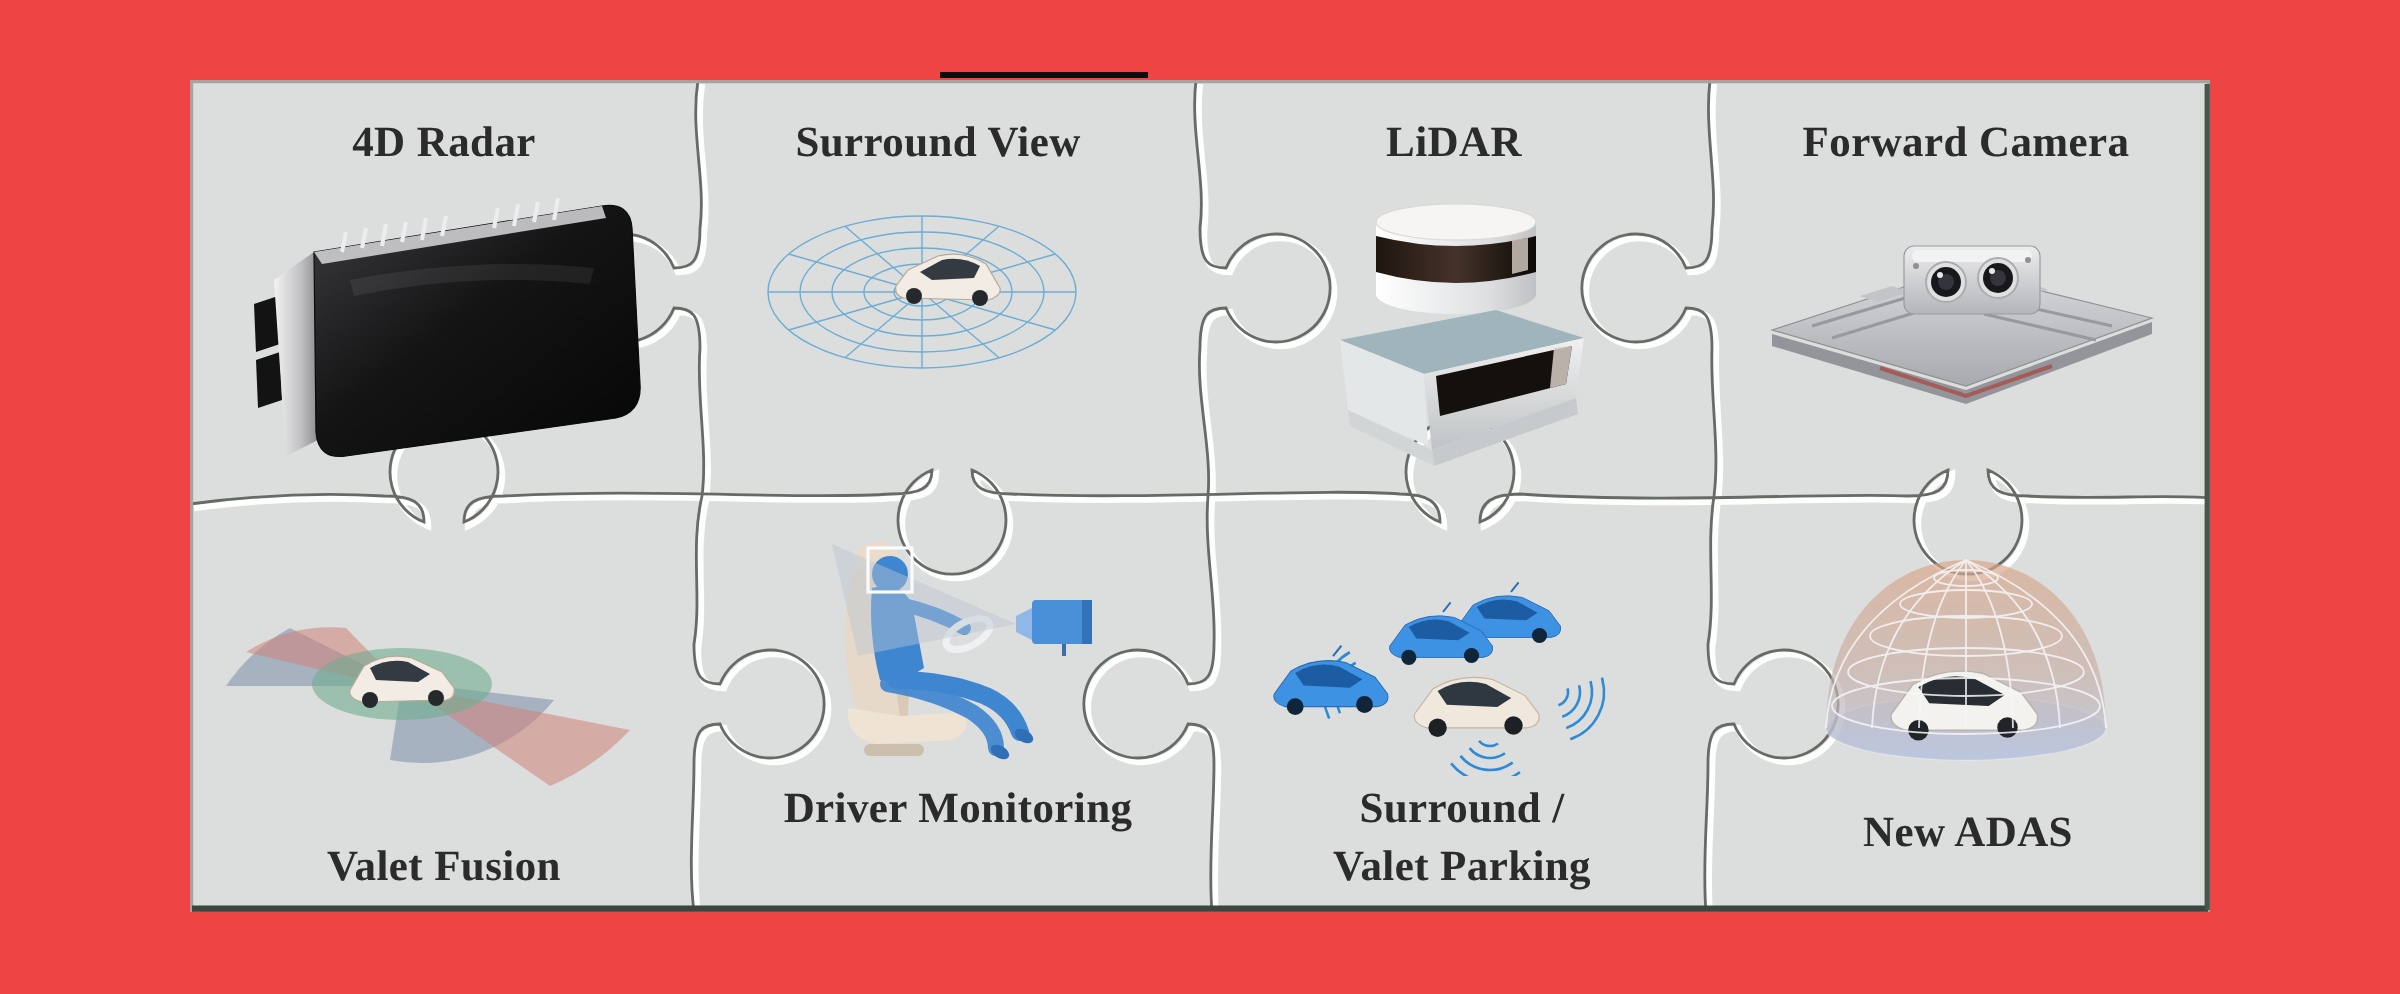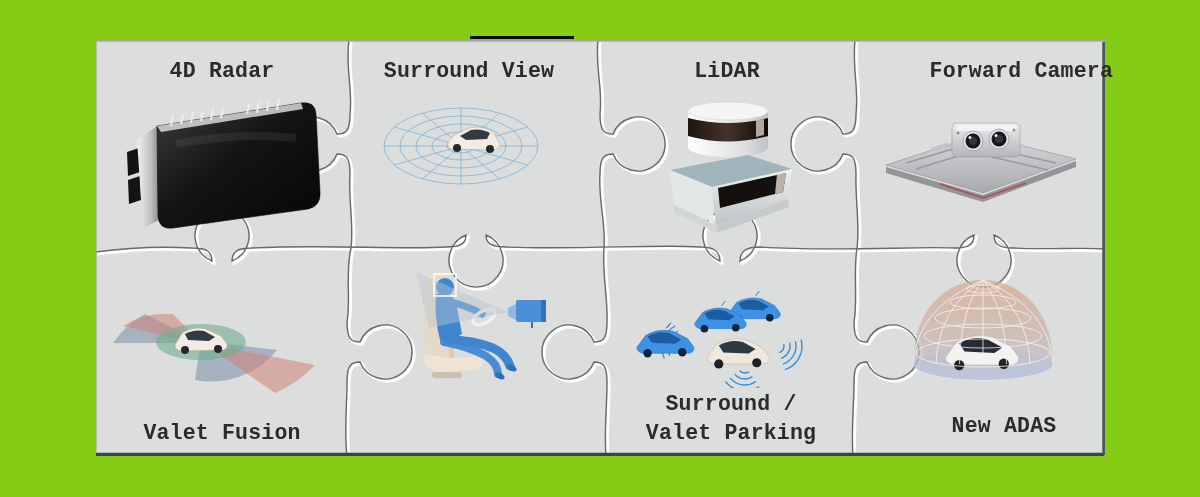--- a/index.html
+++ b/index.html
@@ -1,19 +1,19 @@
 <!DOCTYPE html>
 <html><head>
 <meta charset="utf-8">
 <title></title>
 <style>
   html,body{margin:0;padding:0;background:#ffffff;}
   .stage{
-    position:relative;width:1200px;height:497px;background:#84cc16;
-    font-family:Liberation Mono, monospace;overflow:hidden;
+    position:relative;width:1200px;height:497px;background:#ef4444;
+    font-family:Liberation Serif, serif;overflow:hidden;
   }
   .board{
     position:absolute;left:95px;top:40px;width:1010px;height:416px;
     background:#dcdddd;
   }
   .board svg.lines{position:absolute;left:0;top:0;}
   .top-black-seg{position:absolute;left:470px;top:36px;width:104px;height:3px;background:#0c0c0c;}
   .plabel{
     position:absolute;width:260px;text-align:center;
     font-weight:700;font-size:21.5px;line-height:29px;color:#2b2b2b;letter-spacing:.2px;
@@ -55,33 +55,34 @@
 
   <div class="plabel" style="left:92px;top:57px;">
       <span>4D Radar</span>
     </div>
   <div class="plabel" style="left:339px;top:57px;">
       <span>Surround View</span>
     </div>
   <div class="plabel" style="left:597px;top:57px;">
       <span>LiDAR</span>
     </div>
-  <div class="plabel" style="left:853px;top:57px;text-align:right;">
+  <div class="plabel" style="left:853px;top:57px;">
       <span>Forward Camera</span>
     </div>
   <div class="plabel" style="left:92px;top:419px;">
       <span>Valet Fusion</span>
     </div>
   <div class="plabel" style="left:349px;top:390px;">
+      <span>Driver Monitoring</span>
     </div>
   <div class="plabel" style="left:601px;top:390px;">
       <span>Surround /</span>
       <span>Valet Parking</span>
     </div>
-  <div class="plabel" style="left:854px;top:412px;margin-left:20px;">
+  <div class="plabel" style="left:854px;top:402px;">
       <span>New ADAS</span>
     </div>
 
   <svg class="illu" style="left:115px;top:88px;" width="225" height="145" viewBox="0 0 225 145">
     <defs>
       <linearGradient id="rFace" x1="0" y1="0" x2="1" y2="1">
         <stop offset="0" stop-color="#3c3c3f"></stop>
           <stop offset="0.45" stop-color="#141415"></stop>
           <stop offset="1" stop-color="#060607"></stop>
       </linearGradient>

